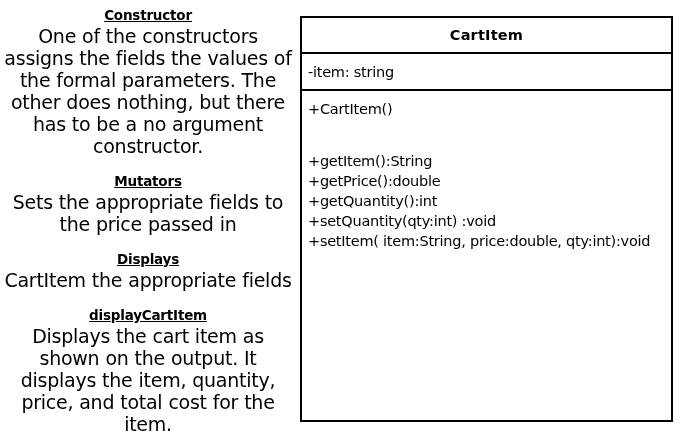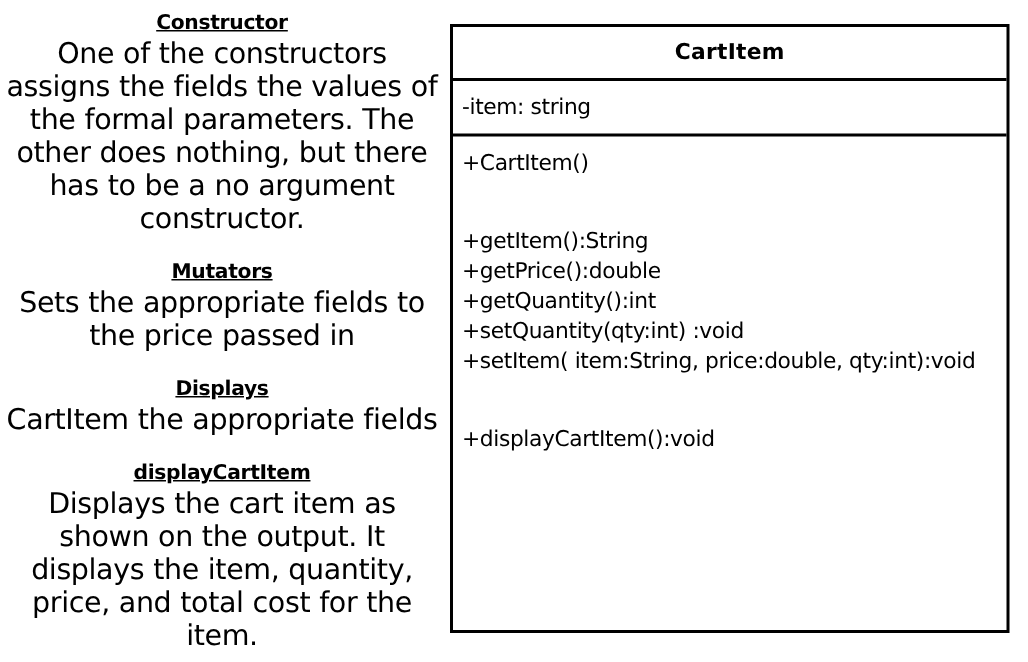--- a/index.html
+++ b/index.html
@@ -115,16 +115,15 @@
       <div class="uml-member">-item: string</div>
     </div>
 
   <div id="uml-operations-compartment">
       <div class="uml-member">+CartItem()</div>
       <div class="uml-member spacer-before">+getItem():String</div>
       <div class="uml-member">+getPrice():double</div>
       <div class="uml-member">+getQuantity():int</div>
       <div class="uml-member">+setQuantity(qty:int) :void</div>
       <div class="uml-member">+setItem( item:String, price:double, qty:int):void</div>
-      <div class="uml-member spacer-before">+displayCartItem():void</div>
     </div>
 
 </div>
 
 </body></html>

